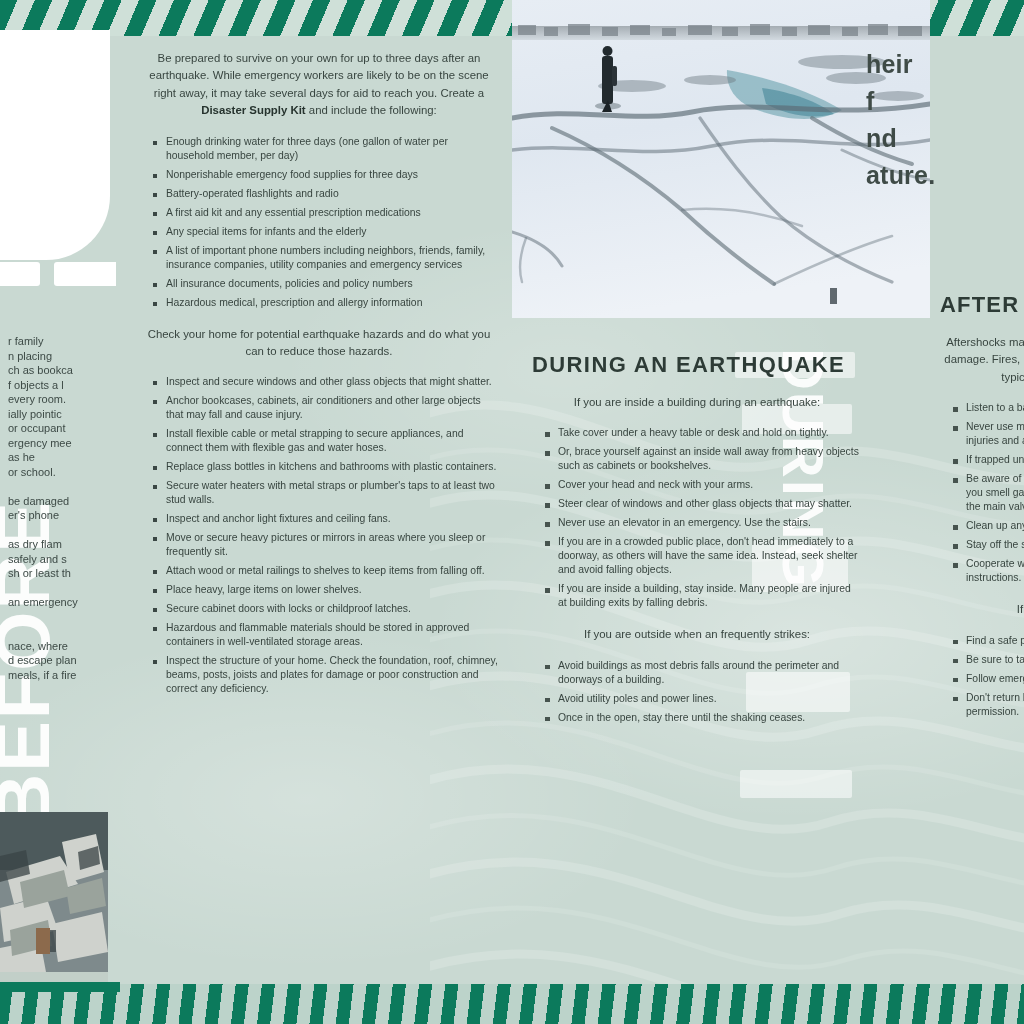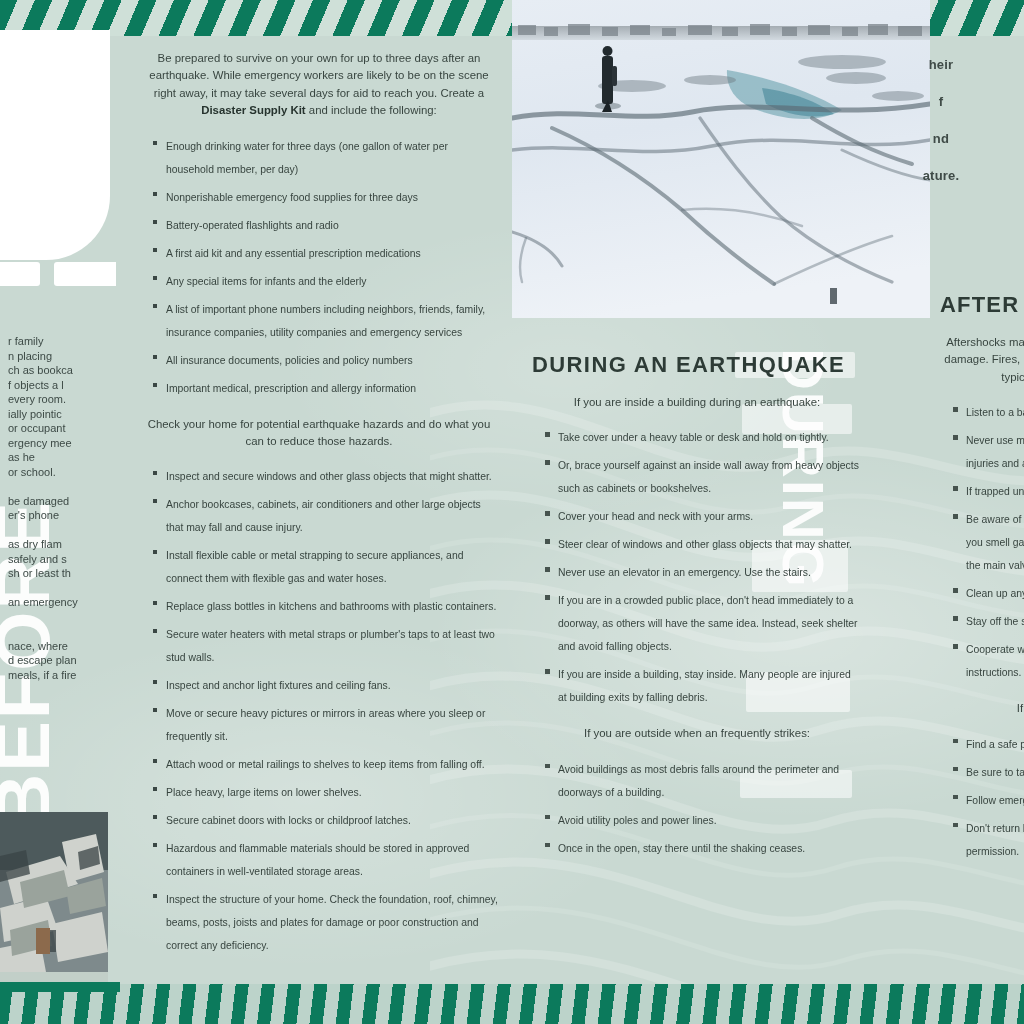--- a/index.html
+++ b/index.html
@@ -45,22 +45,22 @@
   }
 
   
   .flap{
     position:absolute;left:-60px;top:30px;width:170px;height:230px;
     background:#ffffff;
     border-bottom-right-radius:64px;
   }
   .flap-txt{
     position:absolute;right:8px;top:46px;width:150px;
-    text-align:center;
-    font-size:13px;line-height:37px;font-weight:700;color:#3f4b47;
+    text-align:left;
+    font-size:25px;line-height:37px;font-weight:700;color:#3f4b47;
     letter-spacing:.2px;
     white-space:pre-line;
   }
 
   
   .leftcol{
     position:absolute;left:0;top:262px;width:116px;height:650px;
     overflow:hidden;
   }
   .leftcol .chip{
@@ -82,21 +82,21 @@
 
   
   .col{position:absolute;color:#3a4744;}
   .para{
     font-size:11.4px;line-height:17.4px;color:#37443f;
     margin:0 0 15px 0;text-align:center;
   }
   .para b{font-weight:700;color:#26332e;}
   ul.bl{margin:0 0 16px 0;padding:0 0 0 26px;list-style:none;}
   ul.bl li{
-    position:relative;font-size:10.4px;line-height:23px;color:#37443f;
+    position:relative;font-size:10.4px;line-height:14px;color:#37443f;
     margin:0 0 5px 0;
   }
   ul.bl li:before{
     content:"";position:absolute;left:-13px;top:6px;
     width:4px;height:4px;background:#3a4744;
   }
   ul.sq li:before{width:4.5px;height:4.5px;background:#46534e;}
 
   
   .head{
@@ -284,21 +284,21 @@
       <span>Be prepared to survive on your own for up to three days after an earthquake. While emergency workers are likely to be on the scene right away, it may take several days for aid to reach you. Create a </span><b>Disaster Supply Kit</b><span> and include the following:</span>
     </p>
     <ul class="bl">
       <li>Enough drinking water for three days (one gallon of water per household member, per day)</li>
       <li>Nonperishable emergency food supplies for three days</li>
       <li>Battery-operated flashlights and radio</li>
       <li>A first aid kit and any essential prescription medications</li>
       <li>Any special items for infants and the elderly</li>
       <li>A list of important phone numbers including neighbors, friends, family, insurance companies, utility companies and emergency services</li>
       <li>All insurance documents, policies and policy numbers</li>
-      <li>Important medical, prescription and allergy information</li>
+      <li>Hazardous medical, prescription and allergy information</li>
     </ul>
     <p class="para">Check your home for potential earthquake hazards and do what you can to reduce those hazards.</p>
     <ul class="bl">
       <li>Inspect and secure windows and other glass objects that might shatter.</li>
       <li>Anchor bookcases, cabinets, air conditioners and other large objects that may fall and cause injury.</li>
       <li>Install flexible cable or metal strapping to secure appliances, and connect them with flexible gas and water hoses.</li>
       <li>Replace glass bottles in kitchens and bathrooms with plastic containers.</li>
       <li>Secure water heaters with metal straps or plumber's taps to at least two stud walls.</li>
       <li>Inspect and anchor light fixtures and ceiling fans.</li>
       <li>Move or secure heavy pictures or mirrors in areas where you sleep or frequently sit.</li>

